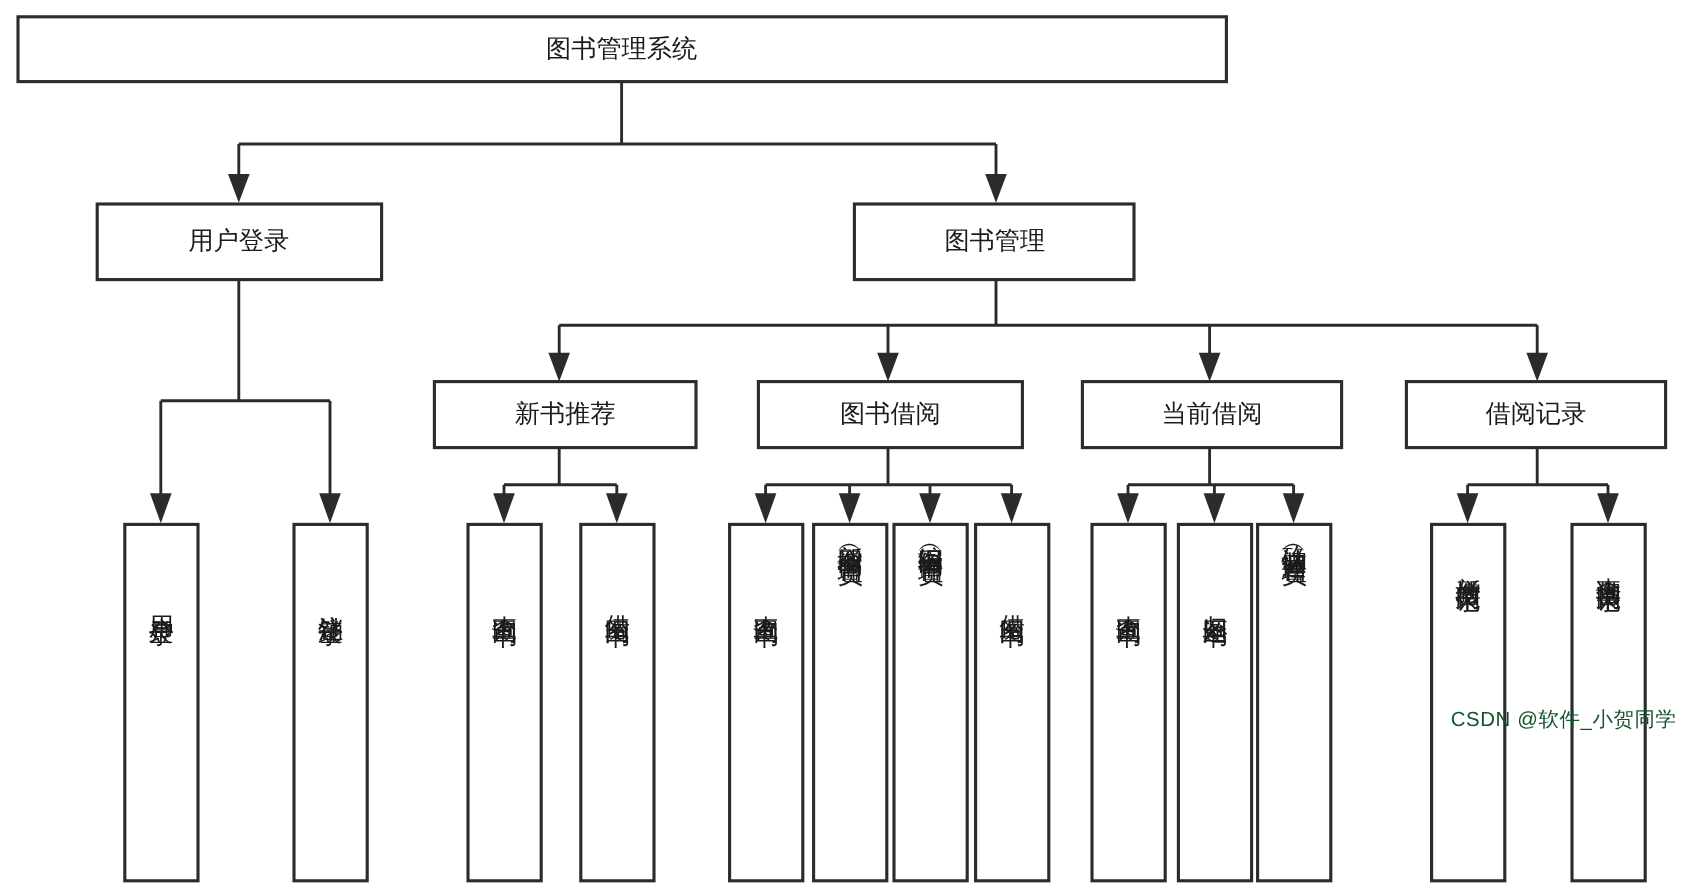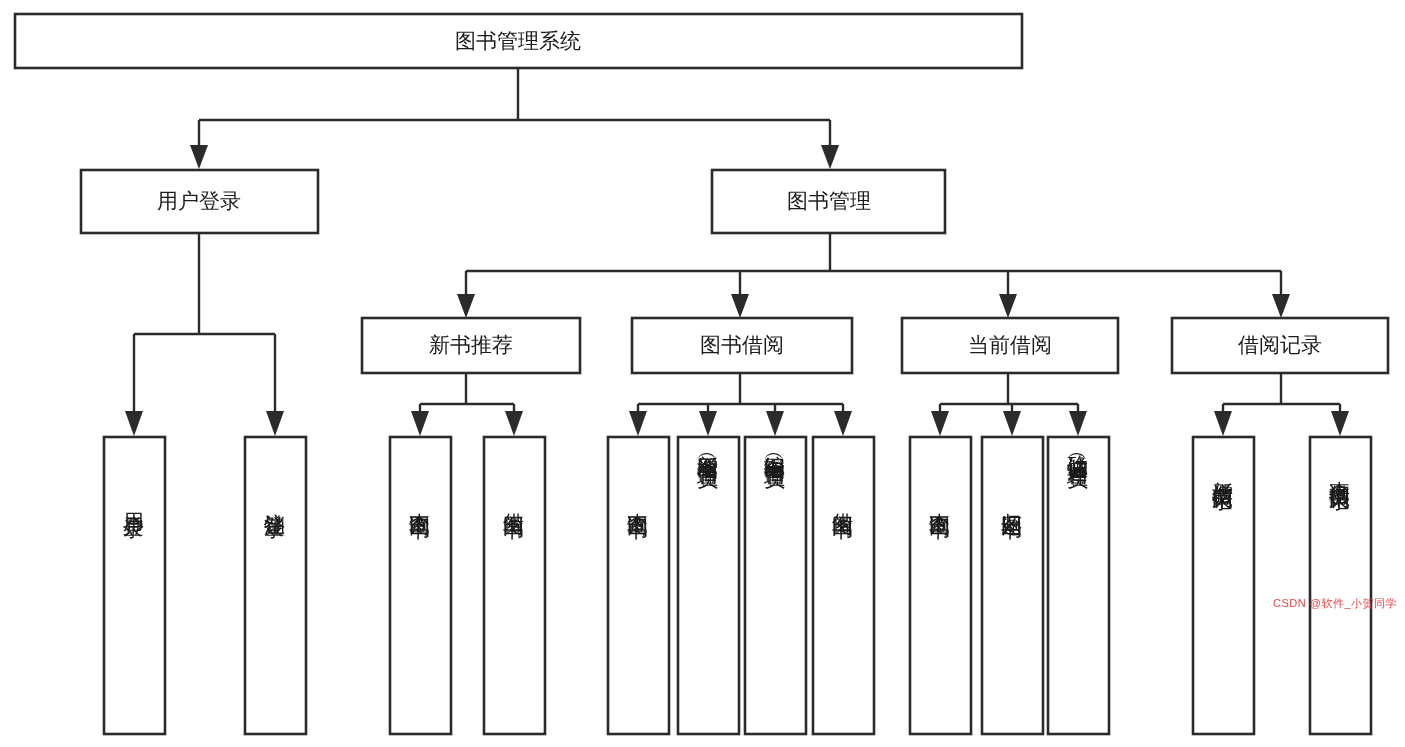--- a/index.html
+++ b/index.html
@@ -56,22 +56,22 @@
     text-orientation: upright;
     glyph-orientation-vertical: 0deg;
     letter-spacing: 2px;
     text-anchor: middle;
   }
   .watermark {
     position: absolute;
     right: 8px;
     bottom: 4px;
     font-family: "Liberation Sans", "DejaVu Sans", sans-serif;
-    font-size: 11px;
-    color: #ef4444;
+    font-size: 17px;
+    color: #14532d;
     letter-spacing: 0.5px;
     white-space: nowrap;
     user-select: none;
   }
 </style>
 </head>
 <body>
 
 <div id="diagram-root">
 

